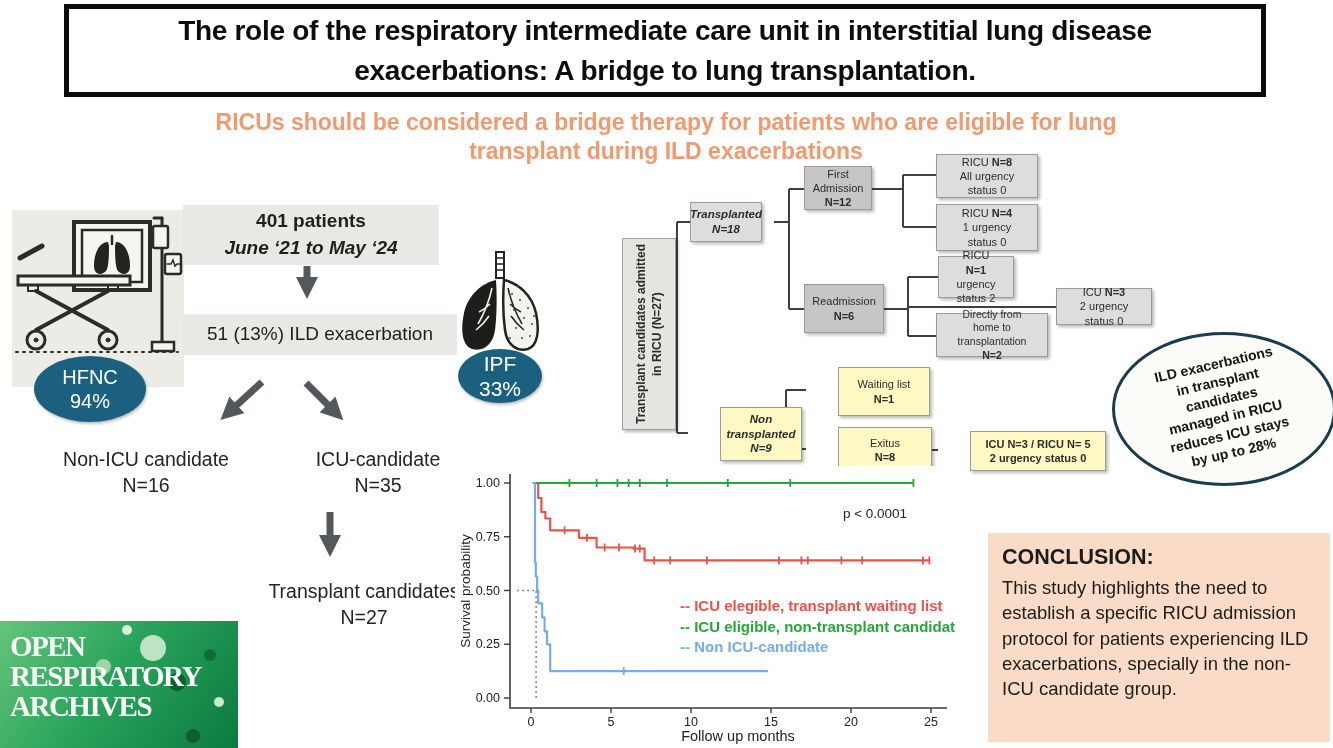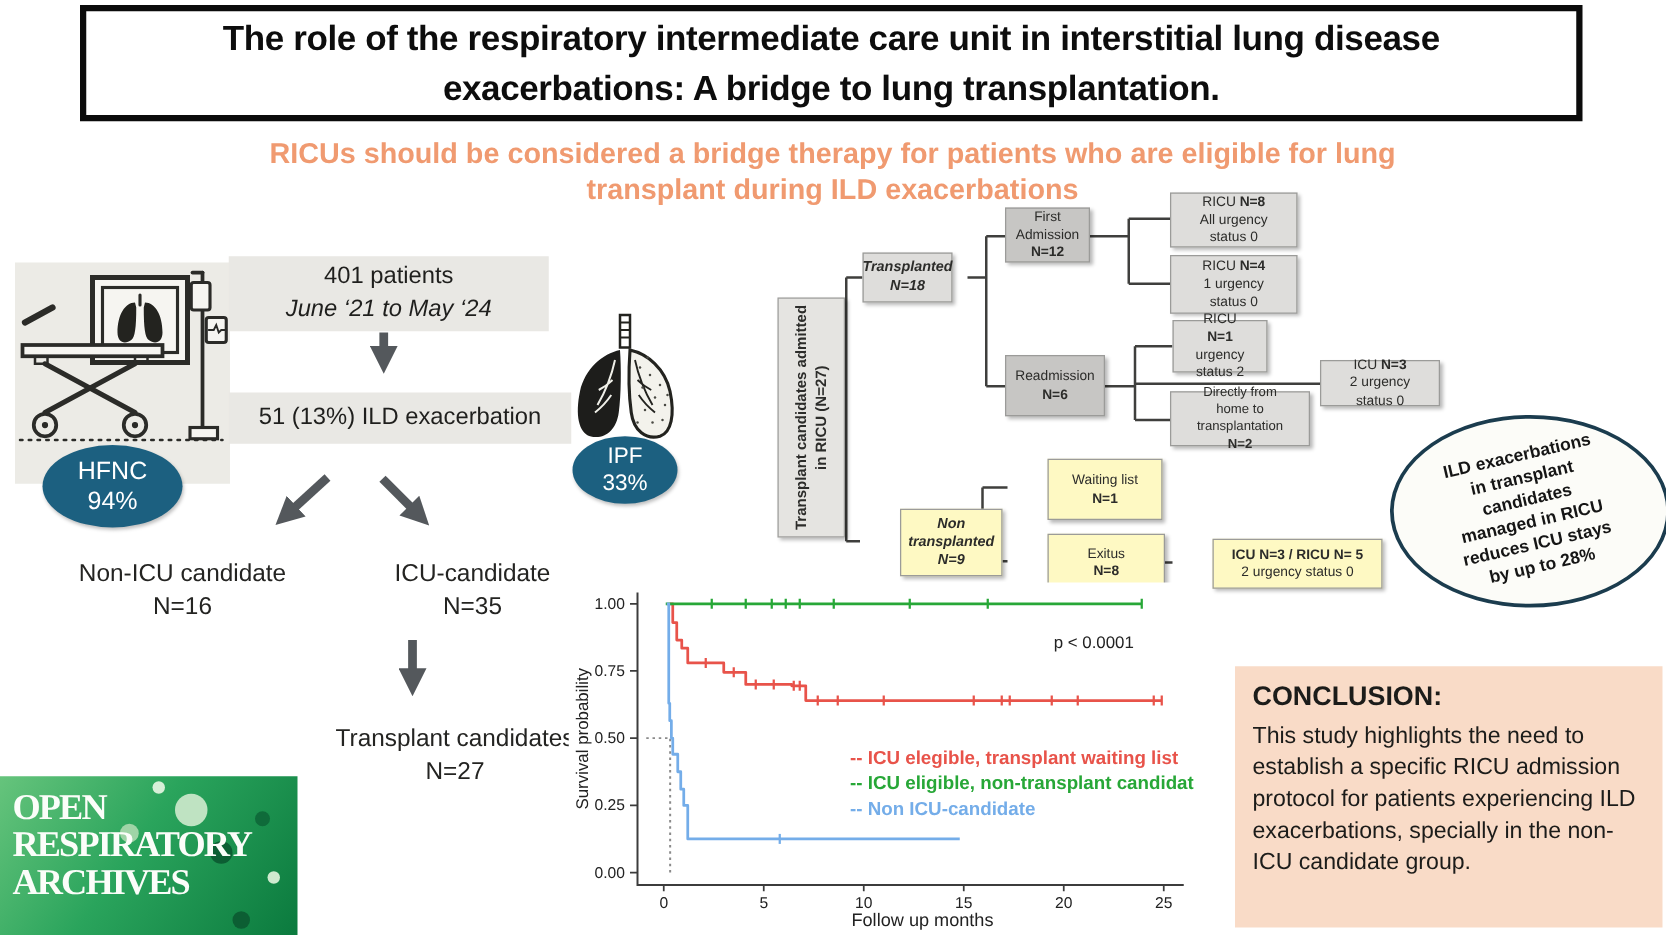--- a/index.html
+++ b/index.html
@@ -13,24 +13,24 @@
              text-align:center;font-weight:bold;font-size:28px;letter-spacing:-0.3px;line-height:1.42;color:#0d0d0d;}
   
   .subtitle{position:absolute;left:66px;top:108px;width:1200px;text-align:center;
             font-weight:bold;font-size:23px;line-height:1.25;color:#f09a70;}
 
   
   .bed-panel{position:absolute;left:12px;top:210px;width:172px;height:177px;background:#ecebe6;}
   .badge{position:absolute;background:#1c6080;border-radius:50%;color:#fff;display:flex;flex-direction:column;
          align-items:center;justify-content:center;line-height:1.2;box-shadow:1px 2px 3px rgba(0,0,0,.25);}
   .badge.hfnc{left:34px;top:356px;width:112px;height:66px;font-size:20px;}
-  .badge.ipf{left:458px;top:349px;width:84px;height:54px;font-size:18px;}
+  .badge.ipf{left:458px;top:349px;width:84px;height:54px;font-size:21px;}
   .fbox{position:absolute;background:#e9e8e4;display:flex;flex-direction:column;align-items:center;
         justify-content:center;text-align:center;font-size:19px;color:#1f1f1d;line-height:1.4;}
-  .fbox.patients{left:183px;top:205px;width:256px;height:60px;}
+  .fbox.patients{left:183px;top:205px;width:256px;height:60px;font-weight:bold;}
   .fbox.exac{left:183px;top:314px;width:274px;height:41px;}
   .fbox .it{font-style:italic;}
   .lbl{position:absolute;text-align:center;font-size:19.5px;line-height:1.35;color:#242422;}
   .lbl.non-icu{left:44px;top:446px;width:204px;}
   .lbl.icu-c{left:280px;top:446px;width:196px;}
   .lbl.trans-c{left:256px;top:578px;width:216px;}
 
   
   .logo{position:absolute;left:0;top:621px;width:238px;height:127px;overflow:hidden;
         background:linear-gradient(125deg,#66c47c 0%,#2aa45c 45%,#0b7a3e 100%);}
@@ -266,21 +266,21 @@
   <div class="tbox light nblock" style="left:806px;top:367px;width:92px;height:49px;">
     <div><span>Waiting list</span>
     <b>N=1</b></div>
   </div>
 
   <div class="tbox light nblock" style="left:806px;top:427px;width:94px;height:46px;">
     <div><span>Exitus</span>
     <b>N=8</b></div>
   </div>
 
-  <div class="tbox light" style="left:938px;top:431px;width:136px;height:40px;">
+  <div class="tbox light" style="left:938px;top:431px;width:136px;height:40px;font-weight:bold;">
     <div><span></span>
     <b>ICU N=3 / RICU N= 5</b></div>
     <span class="sub">2 urgency status 0</span>
   </div>
 
   <div class="callout">
     <div class="callout-inner">
       <div>ILD exacerbations</div>
       <div>in transplant</div>
       <div>candidates</div>

